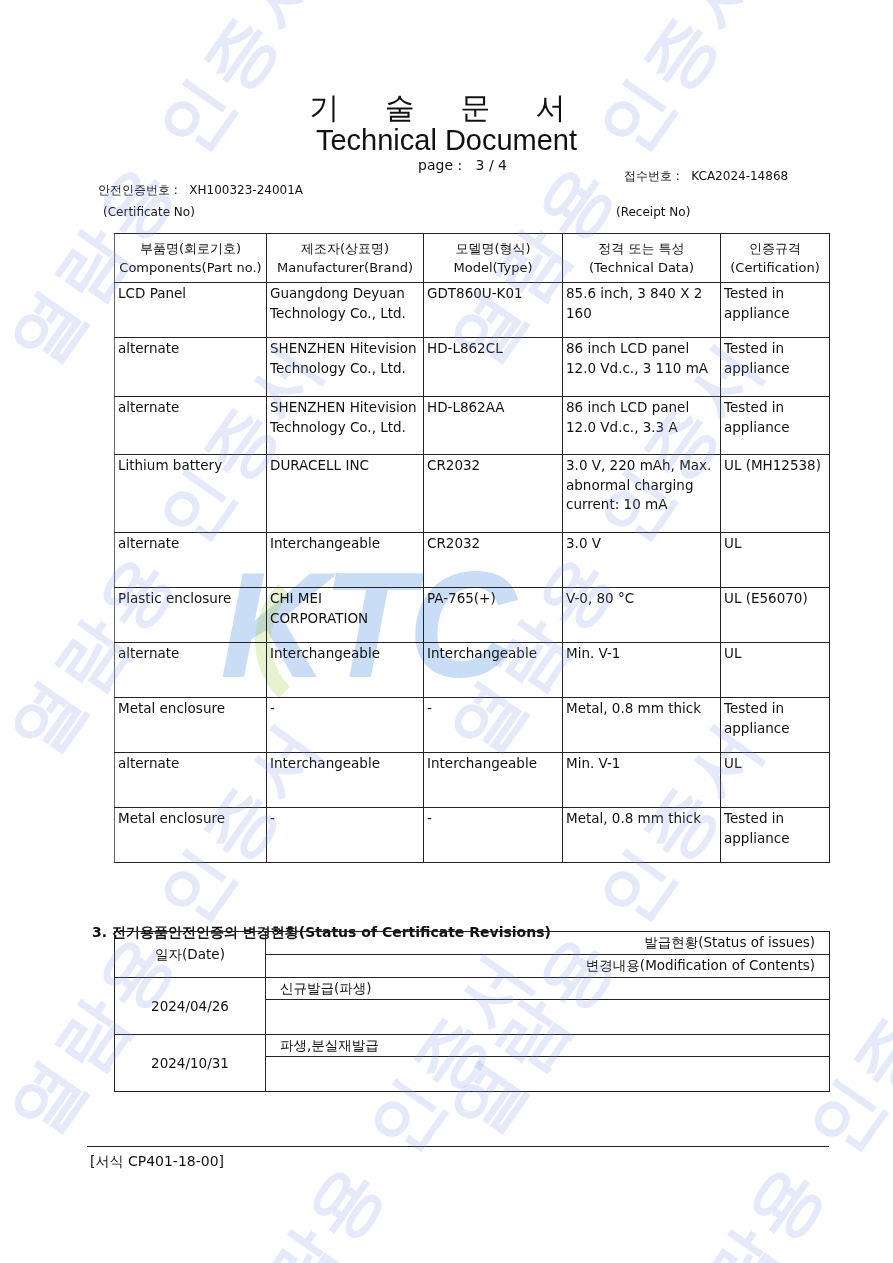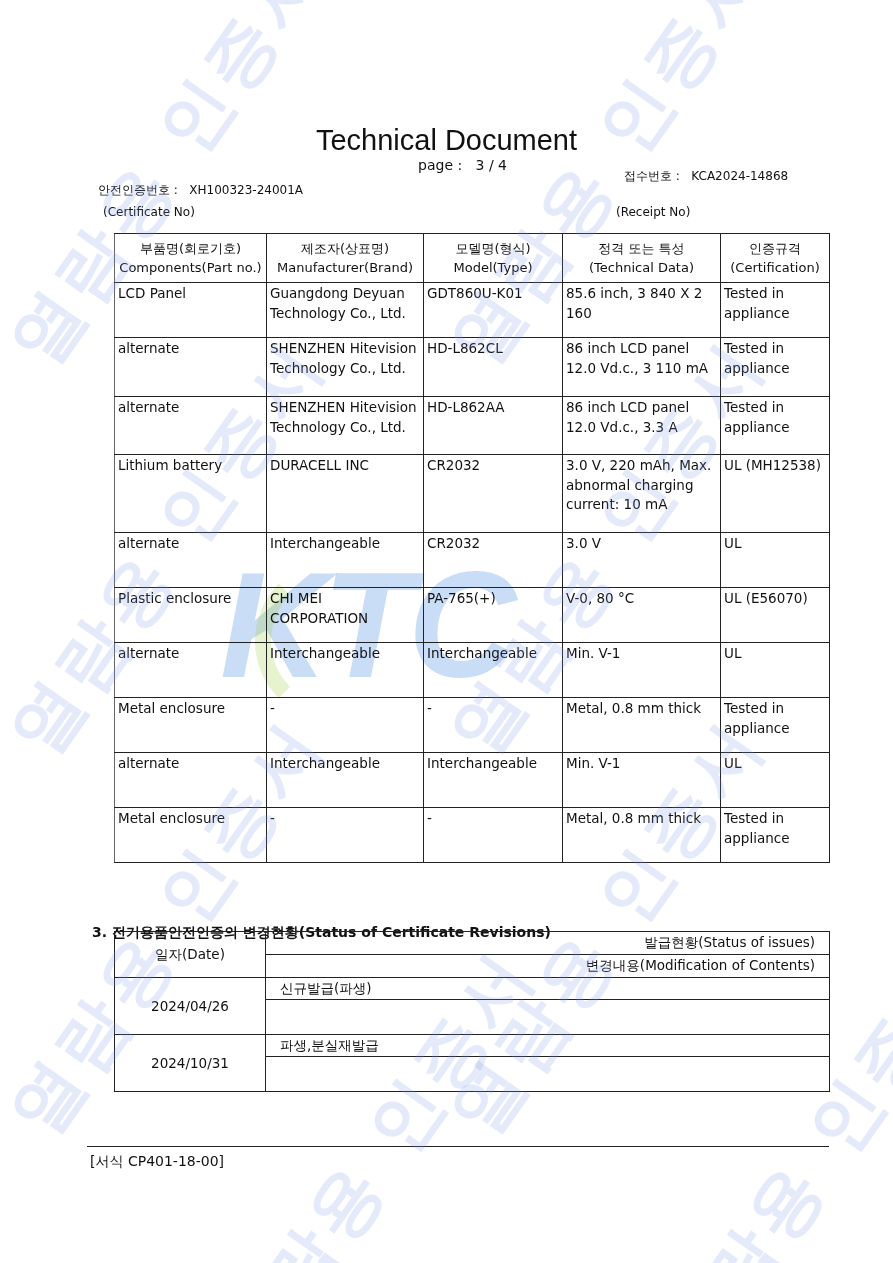--- a/index.html
+++ b/index.html
@@ -39,20 +39,21 @@
 </style>
 </head>
 <body>
 
 <div class="logo">
   <div class="arc"></div>
   <span class="k">KTC</span>
 </div>
 
 <div class="content">
+  <div class="title-ko">기 술 문 서</div>
   <div class="title-en">Technical Document</div>
   <div class="page-no">
     <span>page :</span>&nbsp;&nbsp;&nbsp;<span>3 / 4</span>
   </div>
 
   <div class="meta" style="left:98px;top:182px;">
     <span>안전인증번호 :</span>&nbsp;&nbsp;
     <span>XH100323-24001A</span>
   </div>
   <div class="meta" style="left:95px;top:205px;margin-left:8px;">(Certificate No)</div>

